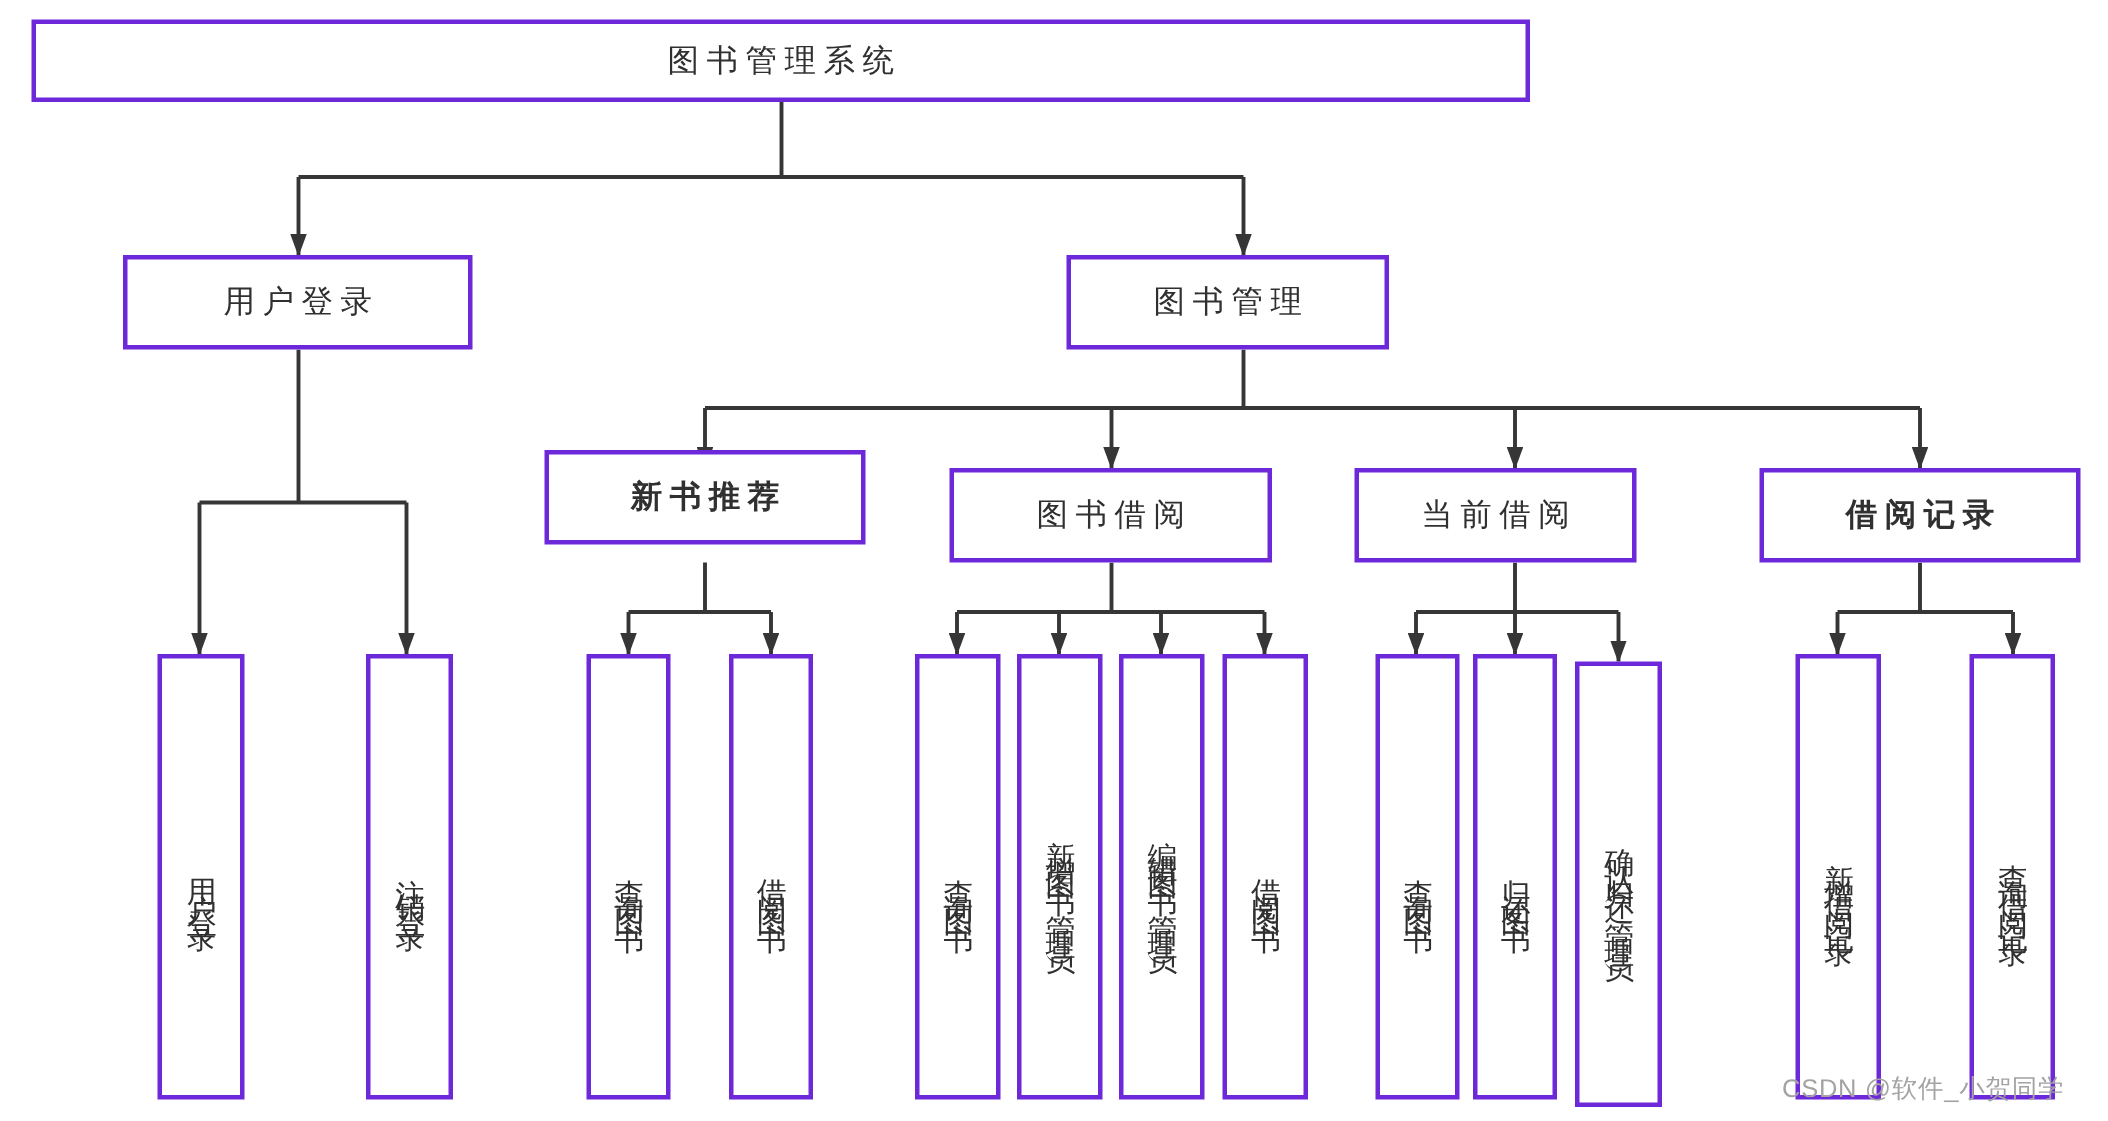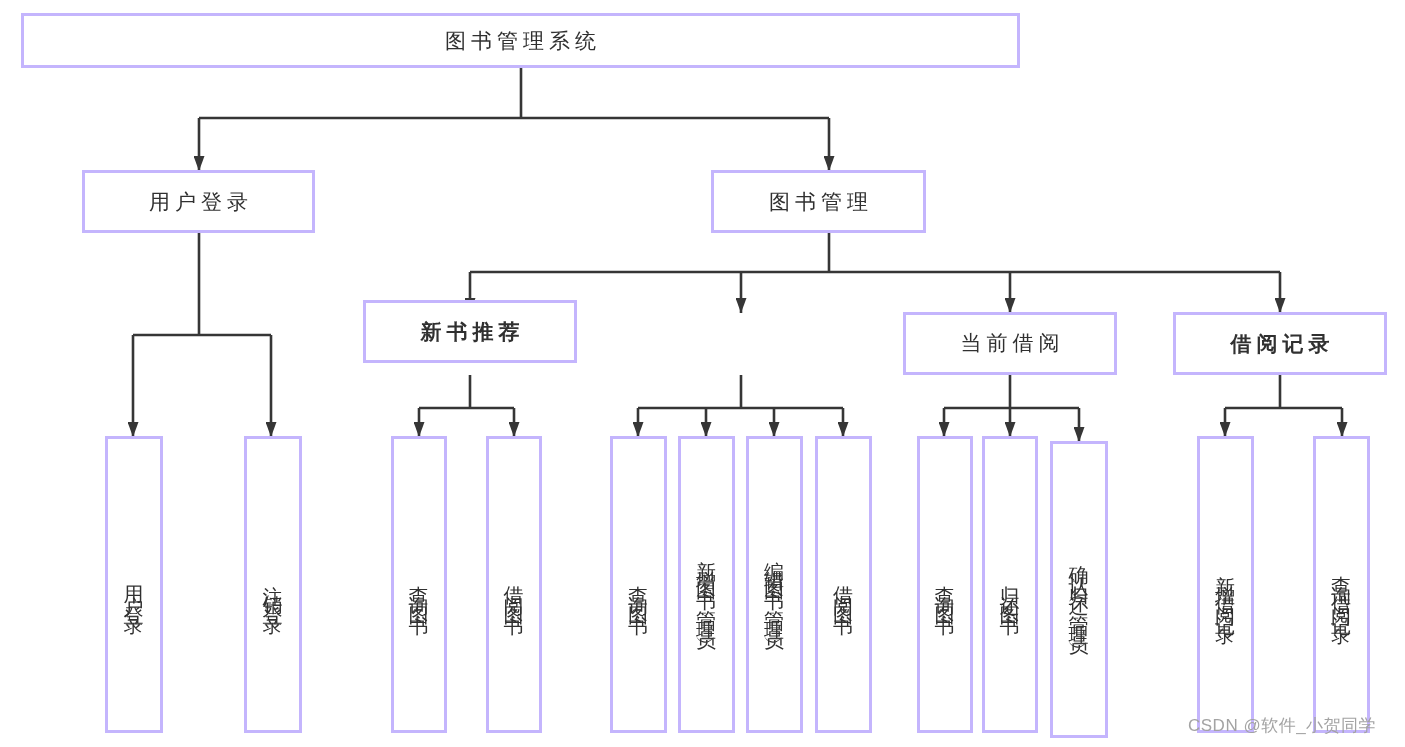--- a/index.html
+++ b/index.html
@@ -17,21 +17,21 @@
   #connectors {
     position: absolute;
     left: 0; top: 0;
     width: 1405px; height: 747px;
     z-index: 1;
   }
   .box {
     position: absolute;
     box-sizing: border-box;
     background: #ffffff;
-    border: 3px solid #c4b5fd;
+    border: 3px solid #6d28d9;
     display: flex;
     align-items: center;
     justify-content: center;
     color: #303030;
     z-index: 2;
   }
   .h-label {
     font-size: 21px;
     letter-spacing: 5px;
     padding-left: 5px; 
@@ -112,21 +112,24 @@
   <div class="box" style="left:82px; top:170px; width:233px; height:63px;">
     <span class="h-label">用户登录</span>
   </div>
   <div class="box" style="left:711px; top:170px; width:215px; height:63px;">
     <span class="h-label">图书管理</span>
   </div>
 
   <div class="box" style="left:363px; top:300px; width:214px; height:63px;font-weight:bold;">
     <span class="h-label">新书推荐</span>
   </div>
-  <div class="box" style="left:903px; top:312px; width:214px; height:63px;font-family:Liberation Serif, serif;">
+  <div class="box" style="left:633px; top:312px; width:215px; height:63px;">
+    <span class="h-label">图书借阅</span>
+  </div>
+  <div class="box" style="left:903px; top:312px; width:188px; height:63px;">
     <span class="h-label">当前借阅</span>
   </div>
   <div class="box" style="left:1173px; top:312px; width:214px; height:63px;font-weight:bold;">
     <span class="h-label">借阅记录</span>
   </div>
 
   <div class="box" style="left:105px; top:436px; width:58px; height:297px;">
     <span class="v-label">用户登录</span>
   </div>
   <div class="box" style="left:244px; top:436px; width:58px; height:297px;">

